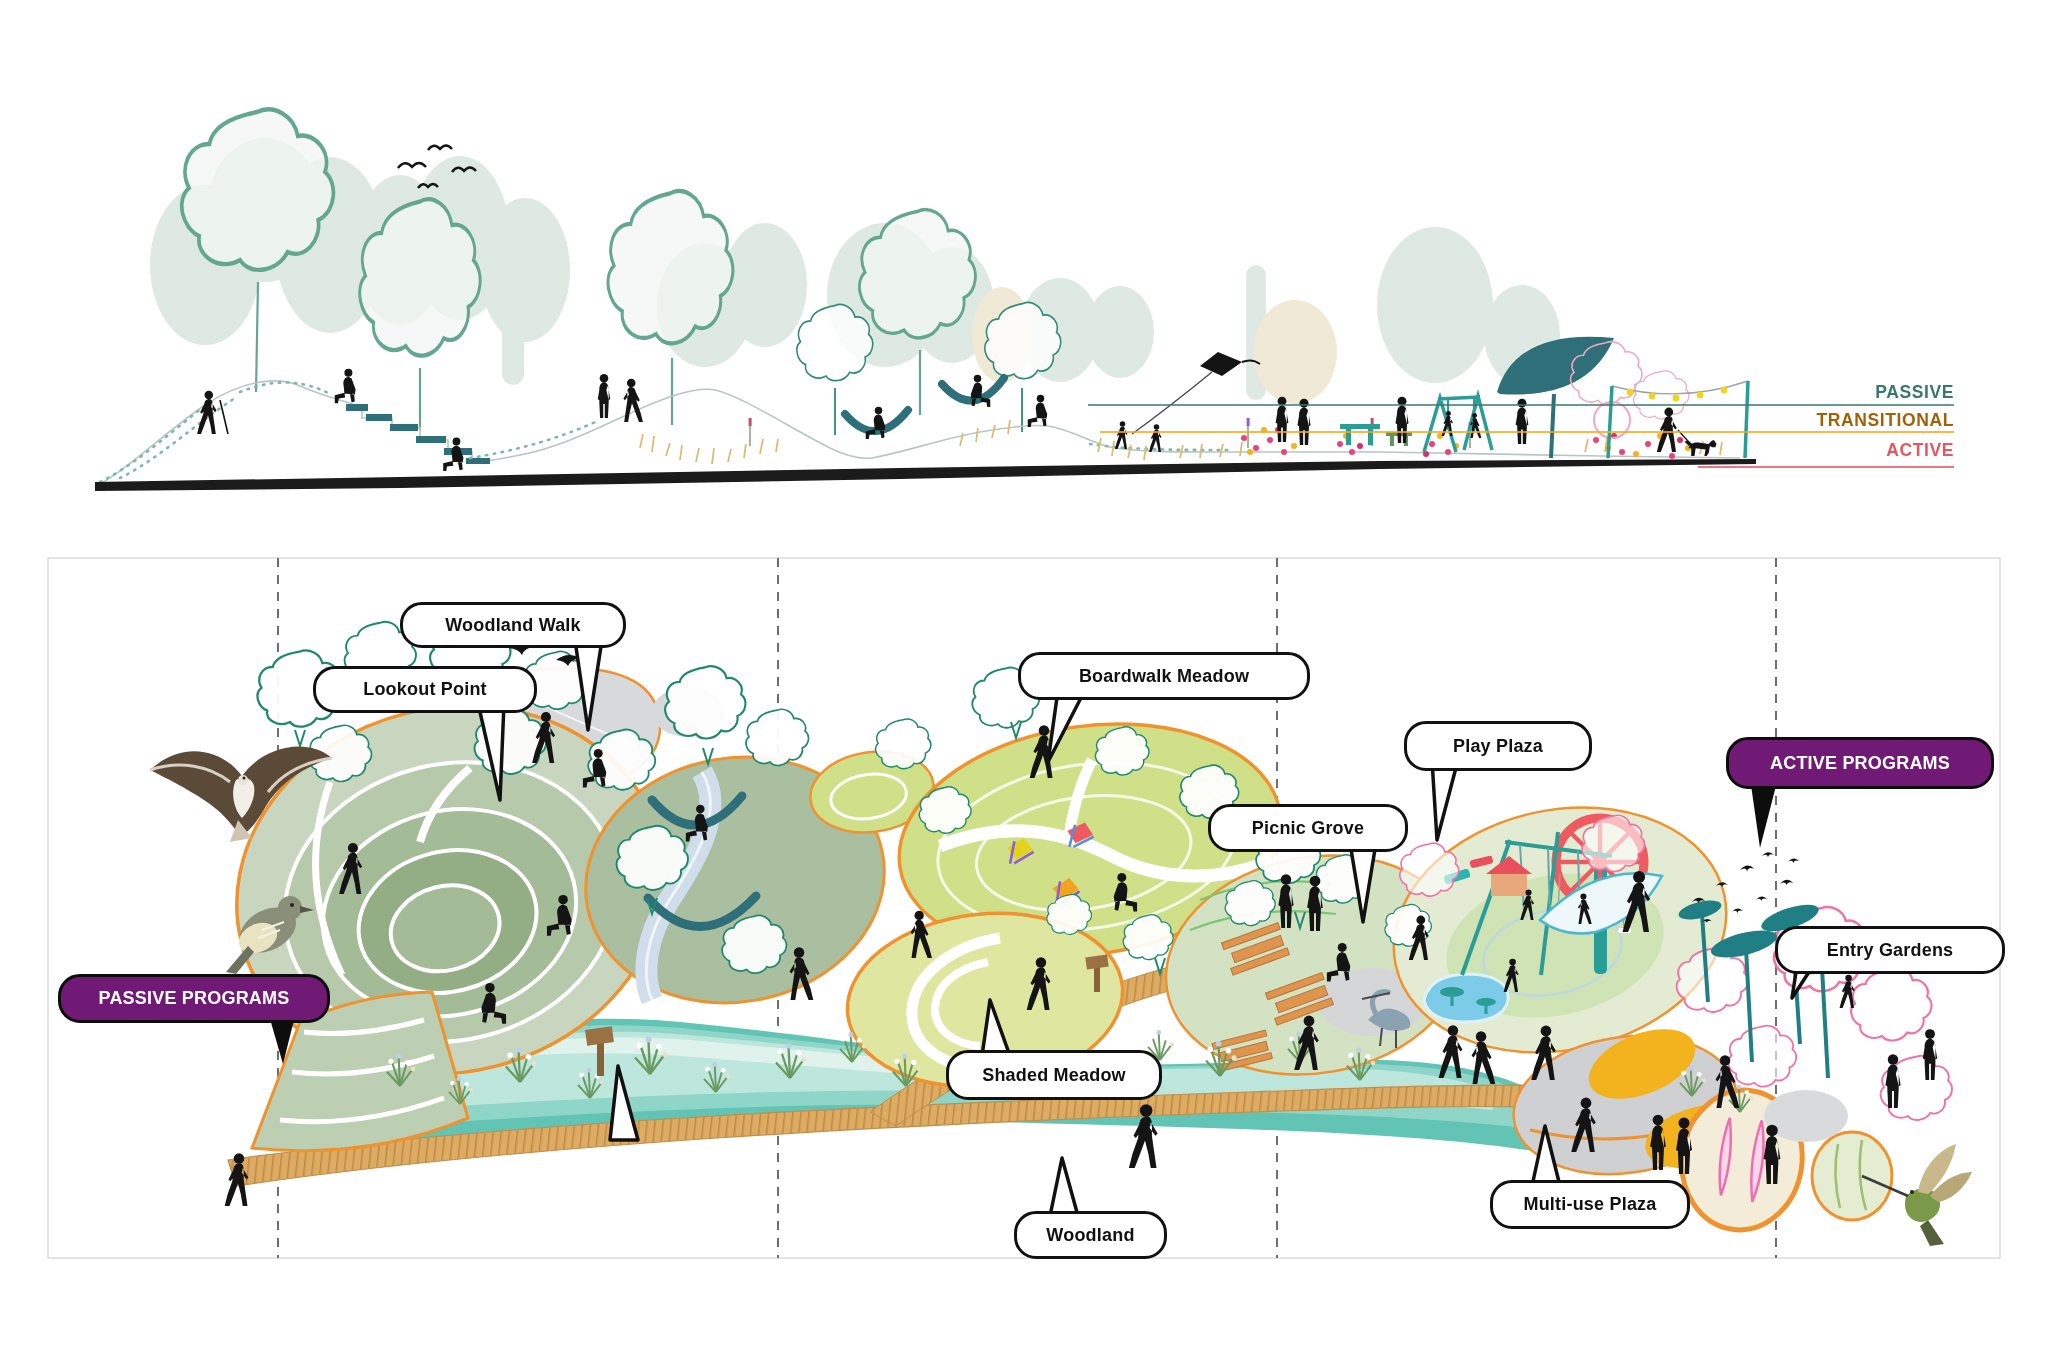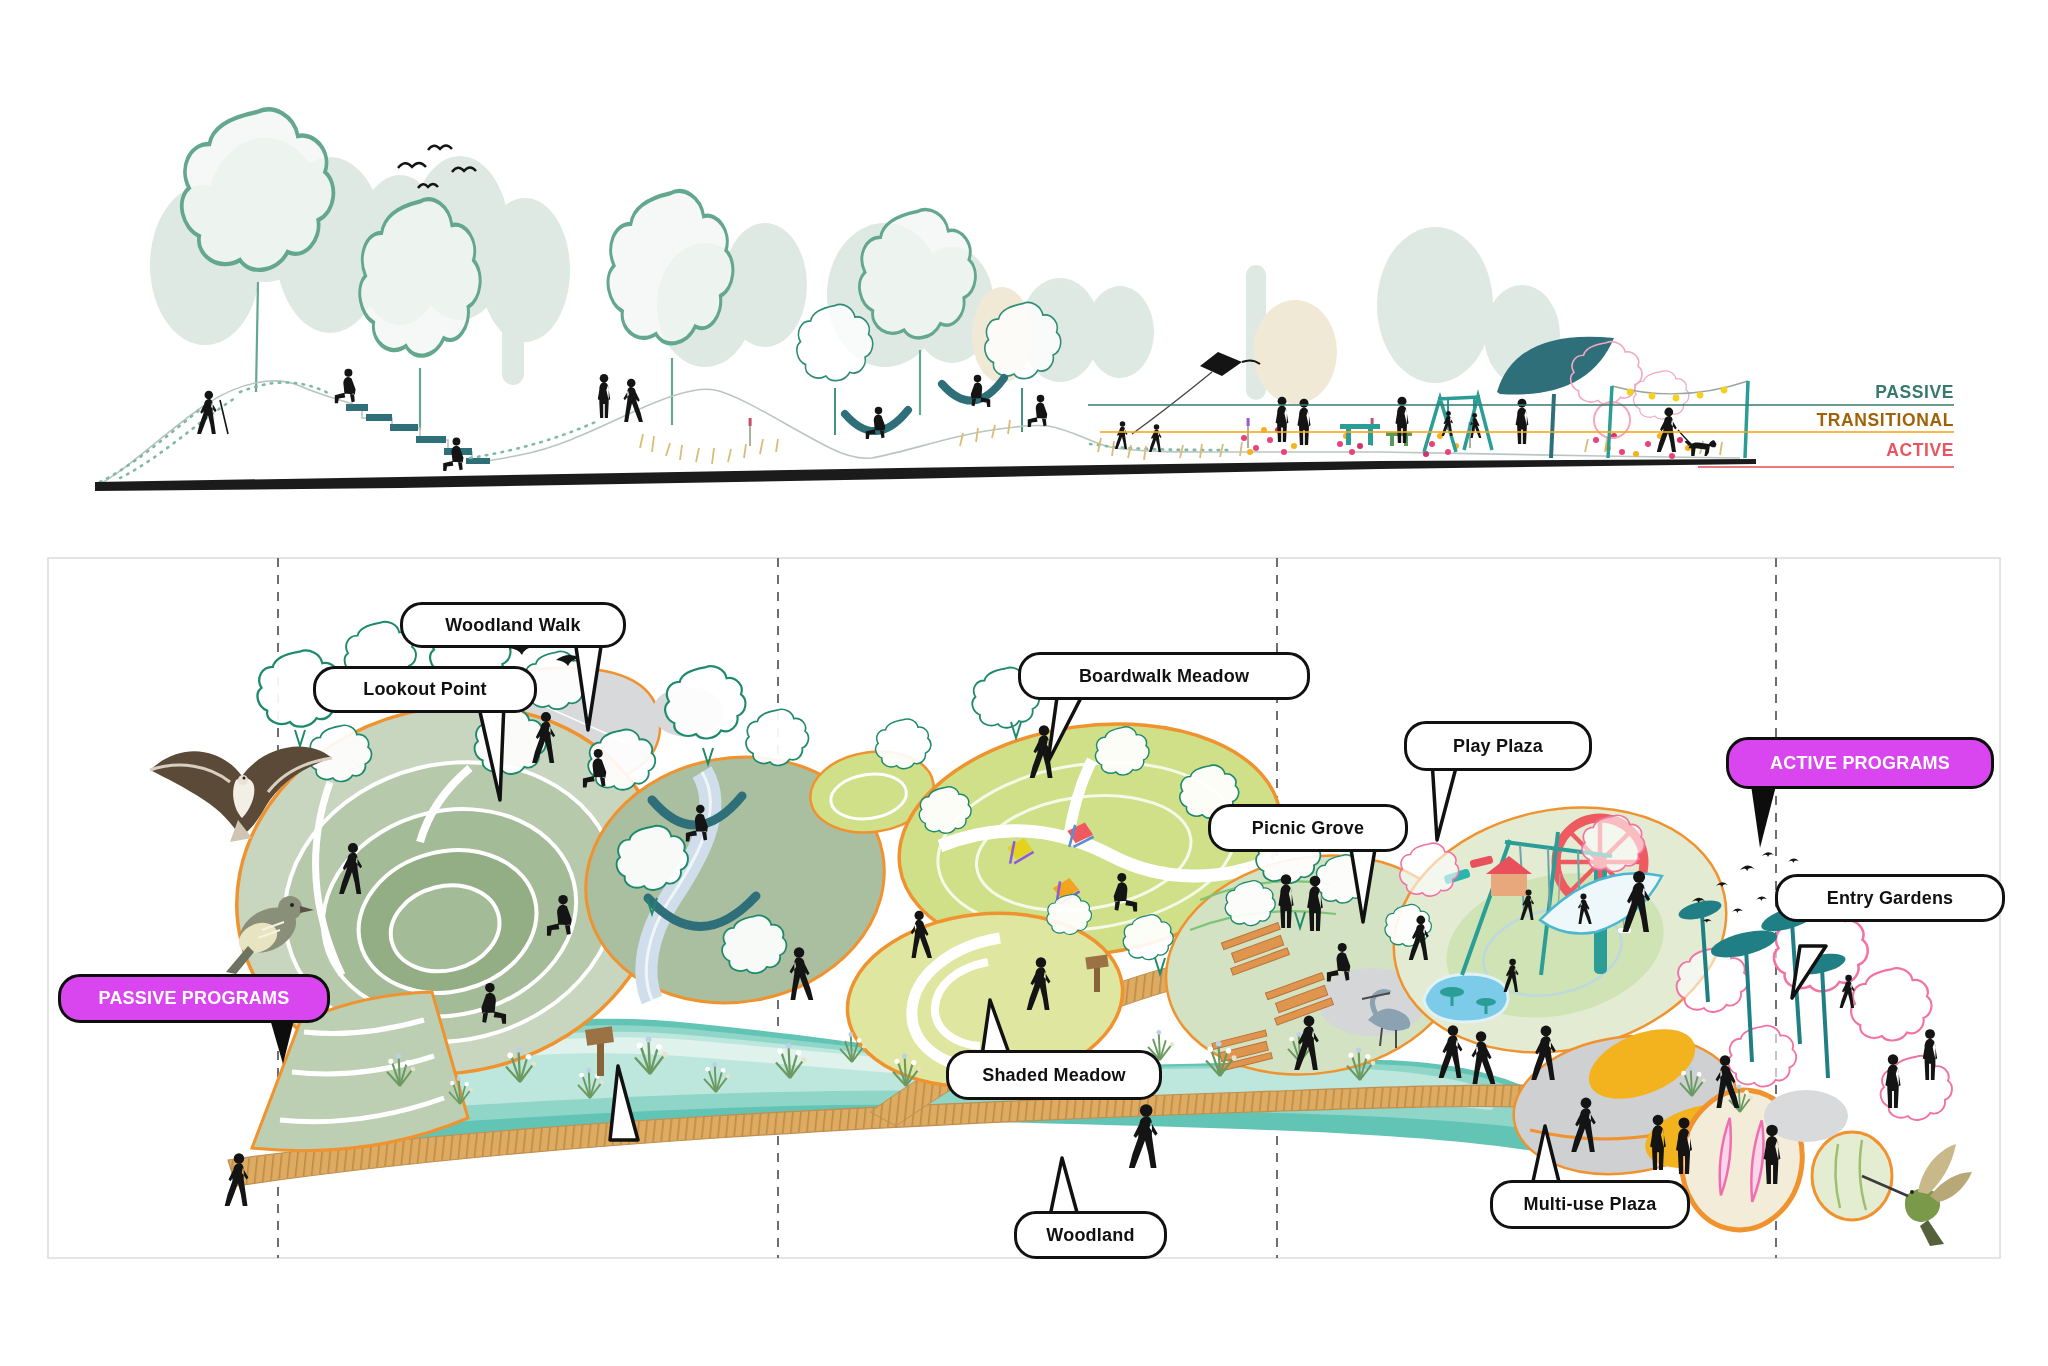--- a/index.html
+++ b/index.html
@@ -9,28 +9,28 @@
   
   .legend-label{position:absolute;width:240px;text-align:right;font-weight:700;font-size:17.5px;
                 letter-spacing:.6px;line-height:20px;}
   .lg0{left:1714px;top:382px;color:#37796b;}
   .lg1{left:1714px;top:410px;color:#a16207;}
   .lg2{left:1714px;top:440px;color:#e8555e;}
   
   .callout{position:absolute;display:flex;align-items:center;justify-content:center;
            font-weight:700;font-size:18px;color:#111;background:#fff;border:3.5px solid #111;
            border-radius:22px;letter-spacing:.2px;white-space:nowrap;}
-  .callout.dark{background:#d946ef;color:#fff;border-color:#0d0d0d;}
+  .callout.dark{background:#701a75;color:#fff;border-color:#0d0d0d;}
   .co-woodland{left:400px;top:602px;width:220px;height:40px;}
   .co-lookout{left:313px;top:666px;width:218px;height:41px;}
   .co-sculptural{left:1018px;top:652px;width:286px;height:42px;}
   .co-play{left:1404px;top:721px;width:182px;height:44px;}
   .co-active{left:1726px;top:737px;width:262px;height:46px;}
   .co-picnic{left:1208px;top:804px;width:194px;height:42px;}
-  .co-entry{left:1775px;top:874px;width:224px;height:42px;text-align:right;}
+  .co-entry{left:1775px;top:926px;width:224px;height:42px;text-align:right;}
   .co-passive{left:58px;top:974px;width:266px;height:43px;}
   .co-shaded{left:946px;top:1050px;width:210px;height:44px;}
   .co-interpretive{left:568px;top:1134px;width:270px;height:45px;}
   .co-boardwalk{left:1014px;top:1211px;width:147px;height:42px;}
   .co-multiuse{left:1490px;top:1180px;width:194px;height:43px;}
 </style>
 </head>
 <body>
 
 <div id="stage">

